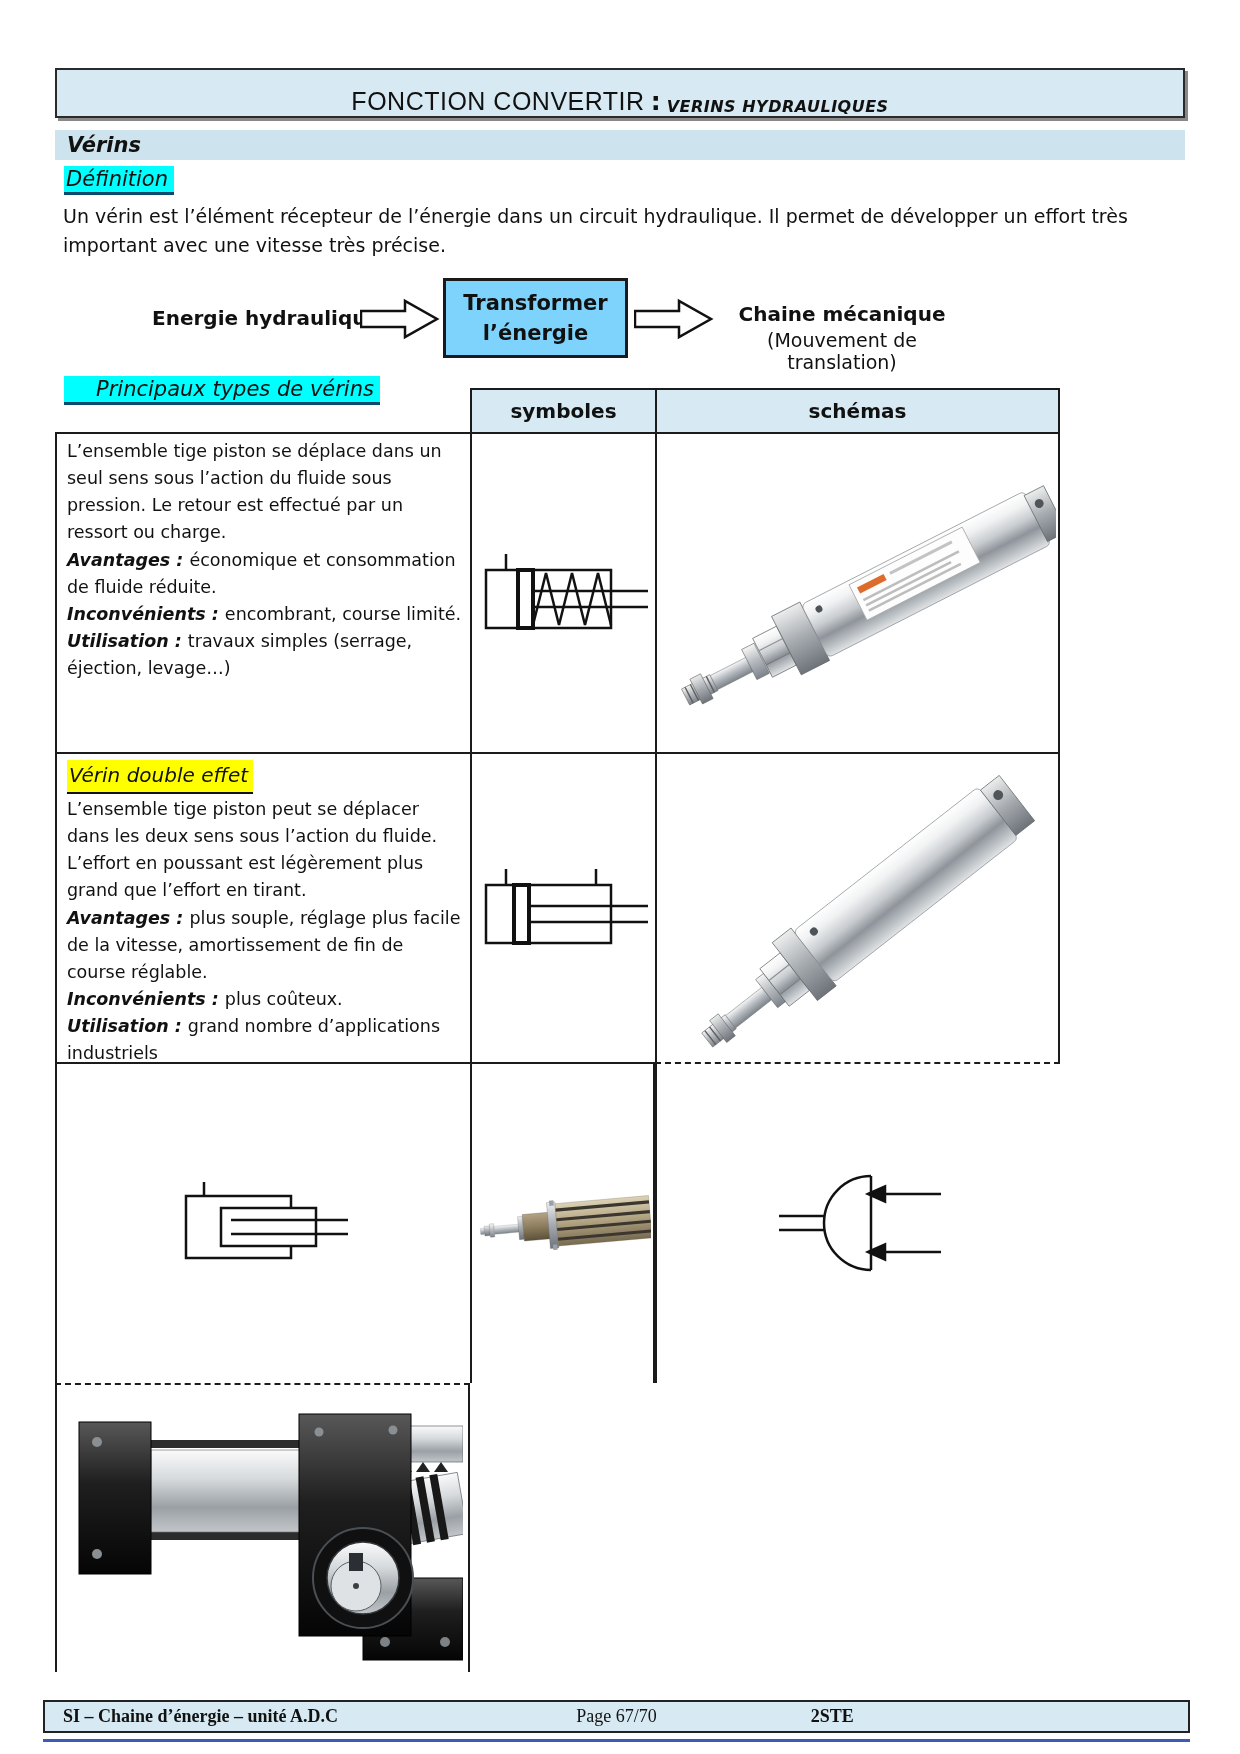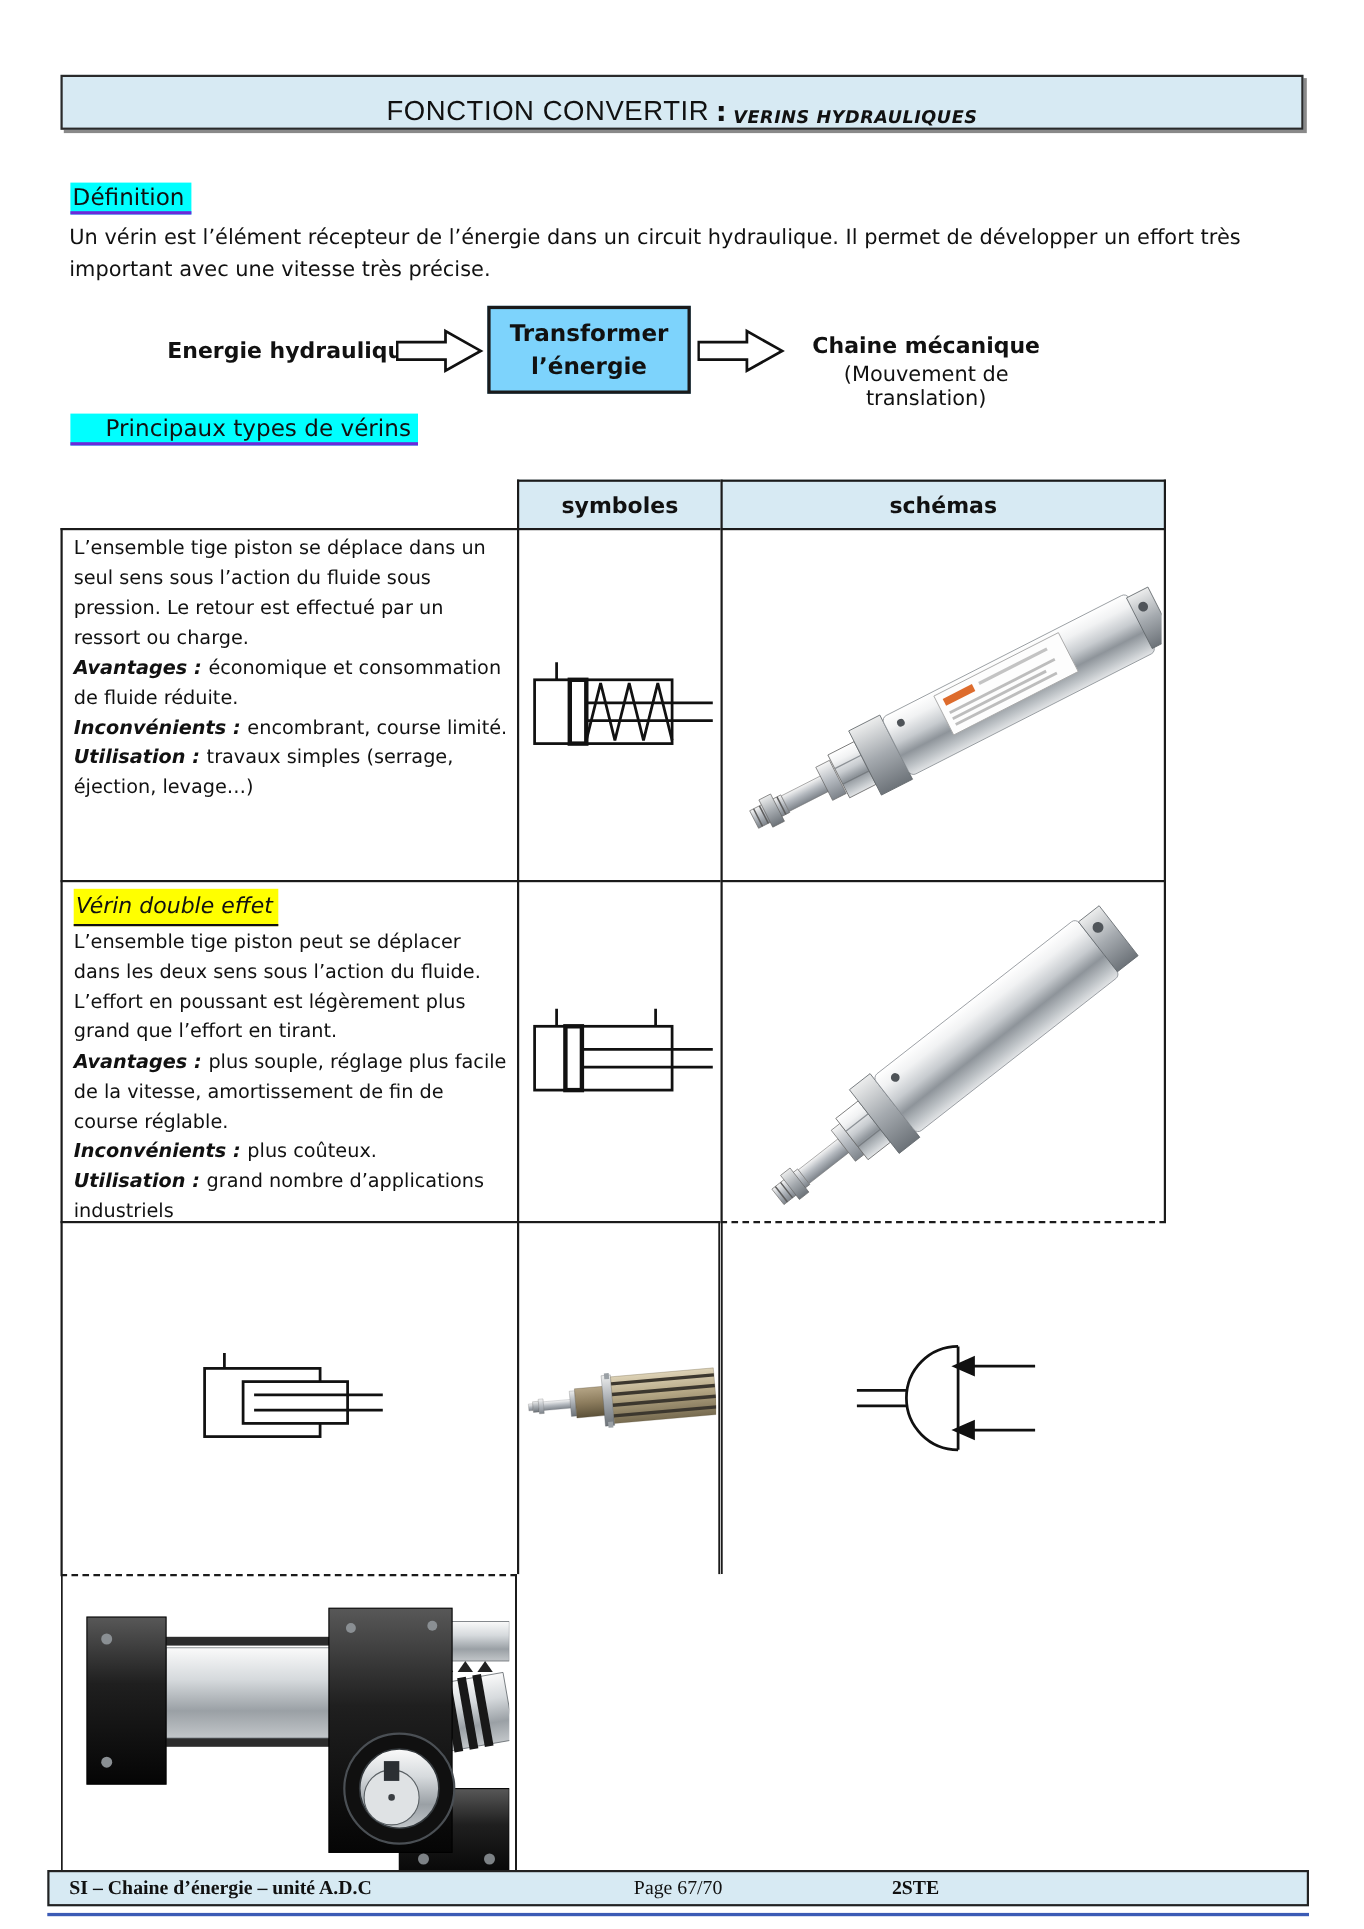--- a/index.html
+++ b/index.html
@@ -11,40 +11,40 @@
              background:#d7eaf3;border:2px solid #2a2a2a;box-shadow:3px 3px 0 rgba(40,40,40,.55);
              display:flex;align-items:flex-end;justify-content:center;box-sizing:border-box;}
   .title-box .t1{font-family:"Liberation Sans",sans-serif;font-size:25px;letter-spacing:.5px;}
   .title-box .tsep{font-weight:bold;font-size:25px;margin:0 6px;}
   .title-box .t2{font-weight:bold;font-style:italic;font-size:16px;letter-spacing:.5px;}
 
   .section-bar{position:absolute;left:55px;top:130px;width:1130px;height:30px;background:#cde4ef;
                display:flex;align-items:center;box-sizing:border-box;padding-left:12px;
                font-weight:bold;font-style:italic;font-size:21px;}
 
-  .hl-cyan{display:inline-block;background:#00ffff;font-size:21px;
-           border-bottom:3px solid #6d28d9;padding:1px 6px 1px 2px;}
+  .hl-cyan{display:inline-block;background:#00ffff;font-style:italic;font-size:21px;
+           border-bottom:3px solid #0c4a6e;padding:1px 6px 1px 2px;}
   .def-head{position:absolute;left:64px;top:166px;}
   .def-body{position:absolute;left:63px;top:202px;width:1122px;font-size:19px;line-height:1.55;margin:0;}
 
   
   .d-input{position:absolute;left:152px;top:306px;font-weight:bold;font-size:20px;}
   .d-arrow1{position:absolute;left:360px;top:297px;}
   .d-box{position:absolute;left:443px;top:278px;width:185px;height:80px;background:#7dd3fc;
          border:3px solid #1a1a1a;box-sizing:border-box;display:flex;flex-direction:column;
          align-items:center;justify-content:center;font-weight:bold;font-size:21px;line-height:1.45;}
   .d-arrow2{position:absolute;left:634px;top:297px;}
   .d-out{position:absolute;left:712px;top:302px;width:260px;text-align:center;}
   .d-out .o1{font-weight:bold;font-size:20px;}
   .d-out .o2{font-size:19px;margin-top:3px;}
 
   .types-head{position:absolute;left:64px;top:376px;padding-left:32px;}
 
   
-  .types-table{position:absolute;left:55px;top:436px;display:grid;
+  .types-table{position:absolute;left:55px;top:388px;display:grid;
                grid-template-columns:415px 185px 405px;
                grid-template-rows:44px 320px 310px 321px 289px;}
   .cell{border-left:2px solid #1b1b1b;border-top:2px solid #1b1b1b;background:#fff;
         box-sizing:border-box;overflow:hidden;}
   .cell.c-last{border-right:2px solid #1b1b1b;}
   .cell.h-empty{border:none;background:transparent;}
   .cell.head{background:#d7eaf3;display:flex;align-items:center;justify-content:center;
              font-weight:bold;font-size:20px;}
   .cell.dash-top{border-top:2px dashed #1b1b1b;}
   .desc{padding:4px 8px 0 10px;font-size:17.5px;line-height:1.55;}
@@ -72,20 +72,23 @@
 <body>
 
 <div class="page">
 
   <div class="title-box">
     <span class="t1">FONCTION CONVERTIR</span>
     <span class="tsep">:</span>
     <span class="t2">VERINS HYDRAULIQUES</span>
   </div>
 
+  <div class="section-bar">
+    <span>Vérins</span>
+  </div>
 
   <span class="hl-cyan def-head">Définition</span>
   <p class="def-body">Un vérin est l’élément récepteur de l’énergie dans un circuit hydraulique. Il permet de développer un effort très important avec une vitesse très précise.</p>
 
   <span class="d-input">Energie hydraulique</span>
 
   <svg class="d-arrow1" width="80" height="44" viewBox="0 0 80 44">
     <polygon points="1,14 45,14 45,4 77,22 45,40 45,30 1,30" fill="#ffffff" stroke="#111" stroke-width="2.5"></polygon>
   </svg>
 

